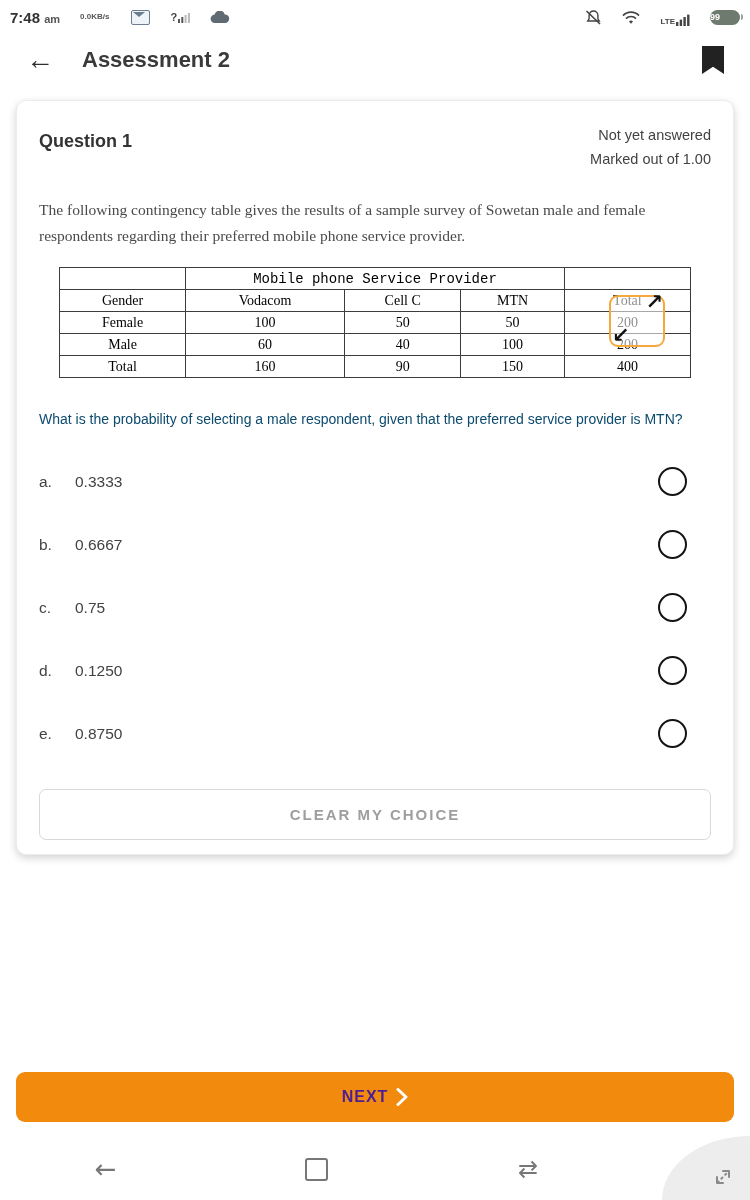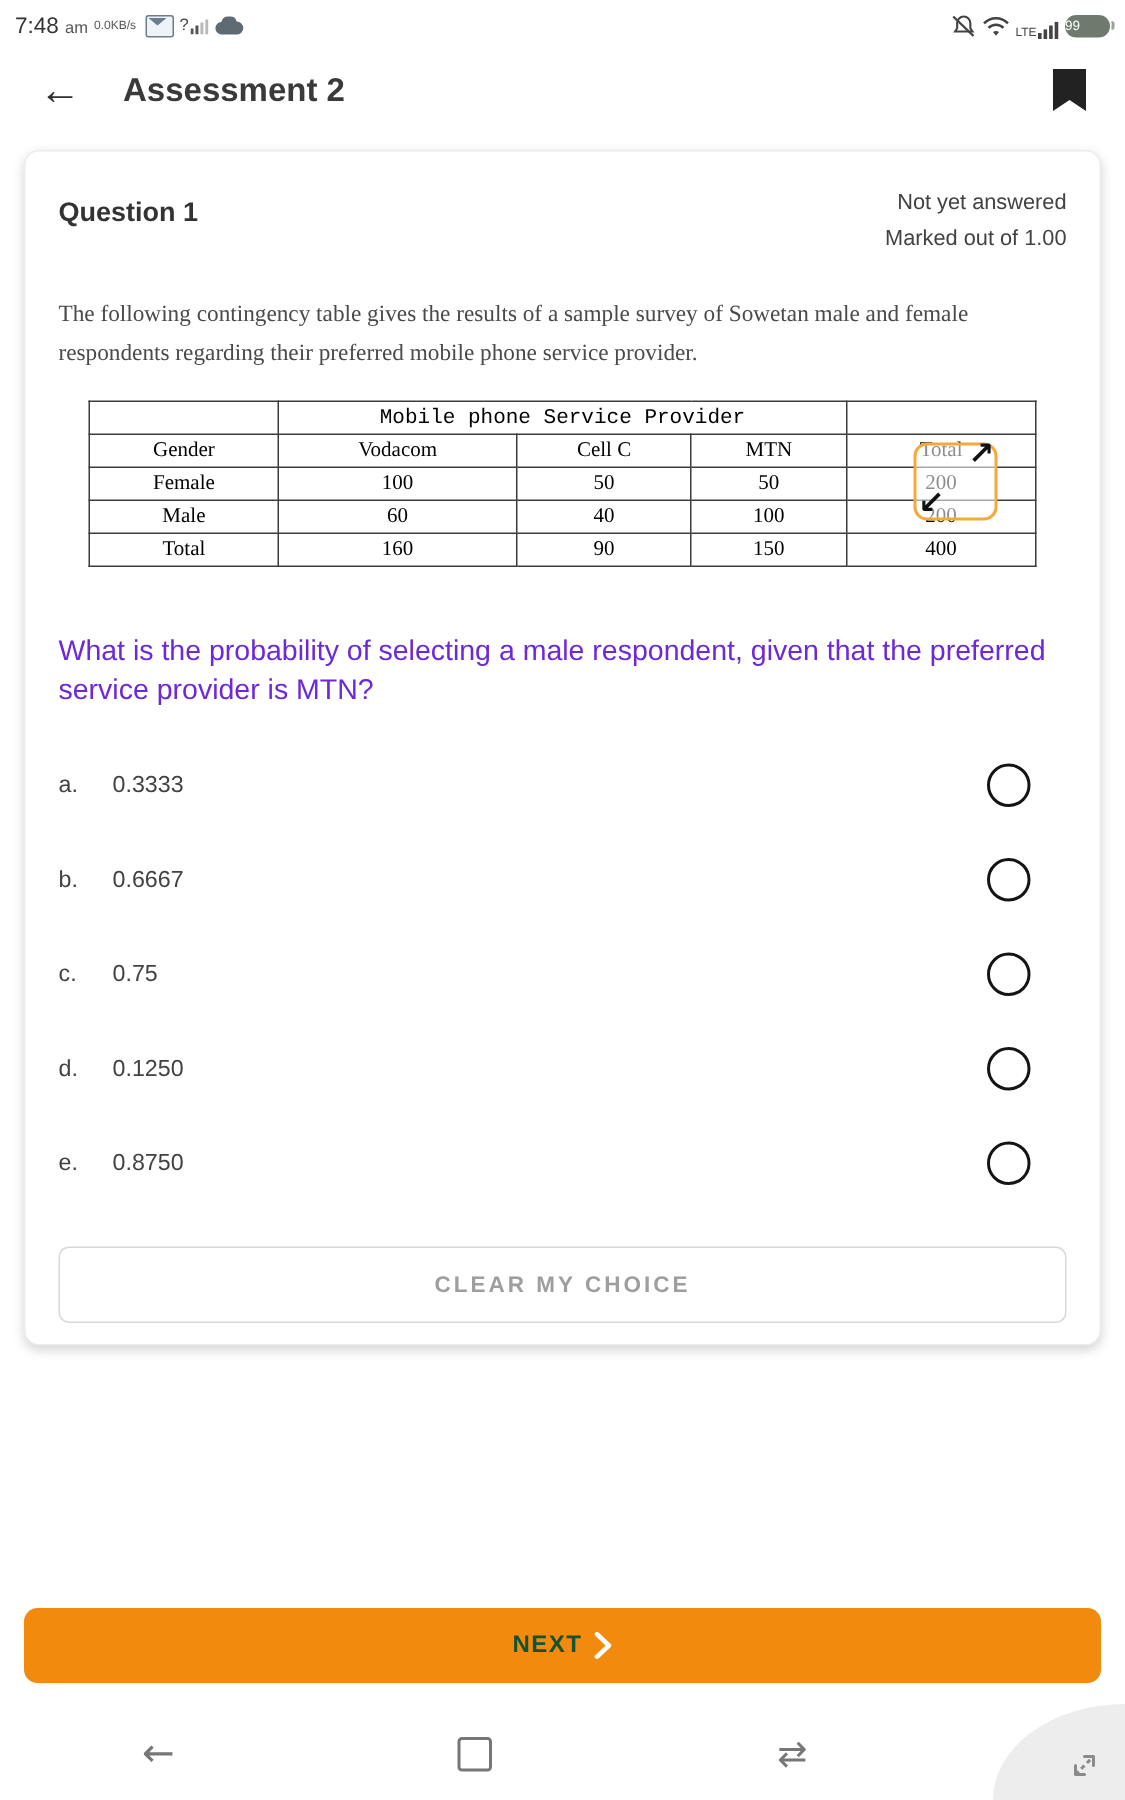--- a/index.html
+++ b/index.html
@@ -7,21 +7,21 @@
     width:750px;height:1200px;position:relative;overflow:hidden;
     background:#ffffff;color:#212121;
     font-family:"Liberation Sans", sans-serif;
     -webkit-font-smoothing:antialiased;
   }
   
   .statusbar{
     height:30px;display:flex;align-items:center;justify-content:space-between;
     padding:2px 10px 0 10px;font-size:13px;color:#3c3c3c;
   }
-  .sb-left,.sb-right{display:flex;align-items:center;gap:4px;}
+  .sb-left,.sb-right{display:flex;align-items:center;gap:20px;font-weight:bold;}
   .sb-time{font-size:15px;color:#333;}
   .sb-kbps{display:flex;flex-direction:row;align-items:center;line-height:8px;font-size:8px;color:#555;margin-right:2px;}
   .sb-icon{display:inline-flex;align-items:center;justify-content:center;}
   .app-chip{width:17px;height:13px;border:1.5px solid #6b7d8f;border-radius:2px;position:relative;background:#eef3f7;}
   .app-chip:before{content:"";position:absolute;left:1px;top:1px;border-left:6px solid transparent;border-right:6px solid transparent;border-top:5px solid #6b7d8f;}
   .simq{font-size:11px;color:#444;display:flex;align-items:flex-end;gap:1px;}
   .lte{font-size:8px;color:#444;margin-right:1px;align-self:flex-start;margin-top:8px;}
   .battery{width:30px;height:15px;background:#6f7a6f;border-radius:8px;color:#fff;
     font-size:9px;display:flex;align-items:center;justify-content:flex-start;position:relative;}
   .battery:after{content:"";position:absolute;right:-3px;top:4px;width:2.5px;height:6px;background:#9aa39a;border-radius:0 2px 2px 0;}
@@ -44,34 +44,34 @@
   table.ct{width:100%;border-collapse:collapse;font-size:14px;}
   table.ct td{border:1px solid #3c3c3c;text-align:center;padding:1px 4px;height:19px;}
   .zoom-hint{
     position:absolute;right:26px;top:28px;width:52px;height:48px;
     border:2.5px solid #f6a83c;border-radius:9px;background:rgba(255,255,255,0.55);
     cursor:pointer;
   }
   .zoom-hint .a-ne{position:absolute;top:-7px;right:0px;font-size:21px;font-weight:bold;color:#111;font-family:"DejaVu Sans",sans-serif;}
   .zoom-hint .a-sw{position:absolute;bottom:-2px;left:1px;font-size:21px;font-weight:bold;color:#111;font-family:"DejaVu Sans",sans-serif;}
   
-  .q-prompt{font-size:19px;color:#6d28d9;line-height:26px;margin-top:44px;}
+  .q-prompt{font-size:14px;color:#0c4a6e;line-height:26px;margin-top:28px;}
   .options{margin-top:18px;}
   .option{display:flex;align-items:center;height:63px;cursor:pointer;}
   .opt-letter{width:36px;font-size:15.5px;color:#424242;}
   .opt-text{font-size:15.5px;color:#424242;}
   .radio{margin-left:auto;margin-right:24px;width:25px;height:25px;border:2.5px solid #141414;border-radius:50%;background:#fff;}
   .clear-btn{
     margin-top:24px;width:100%;box-sizing:border-box;background:#fff;border:1px solid #d8d8d8;border-radius:7px;
     padding:16px 0;text-align:center;color:#9e9e9e;font-size:15px;font-weight:bold;letter-spacing:2px;cursor:pointer;
   }
   
   .next-btn{
     position:absolute;left:16px;right:16px;top:1072px;height:50px;background:#F28A0D;border-radius:9px;
-    display:flex;align-items:center;justify-content:center;gap:8px;color:#14532d;font-size:16px;font-weight:bold;
+    display:flex;align-items:center;justify-content:center;gap:8px;color:#4c1d95;font-size:16px;font-weight:bold;
     letter-spacing:1px;cursor:pointer;
   }
   .navbar{
     position:absolute;left:0;right:0;bottom:0;height:62px;display:flex;align-items:center;
   }
   .nav-slot{flex:1;display:flex;justify-content:center;color:#6e6e6e;}
   .nav-back{font-size:26px;color:#777;cursor:pointer;font-family:"DejaVu Sans",sans-serif;}
   .nav-home{width:19px;height:19px;border:2px solid #777;border-radius:3px;cursor:pointer;}
   .nav-recents{font-size:24px;color:#777;cursor:pointer;font-family:"DejaVu Sans",sans-serif;}
   .corner-tool{

